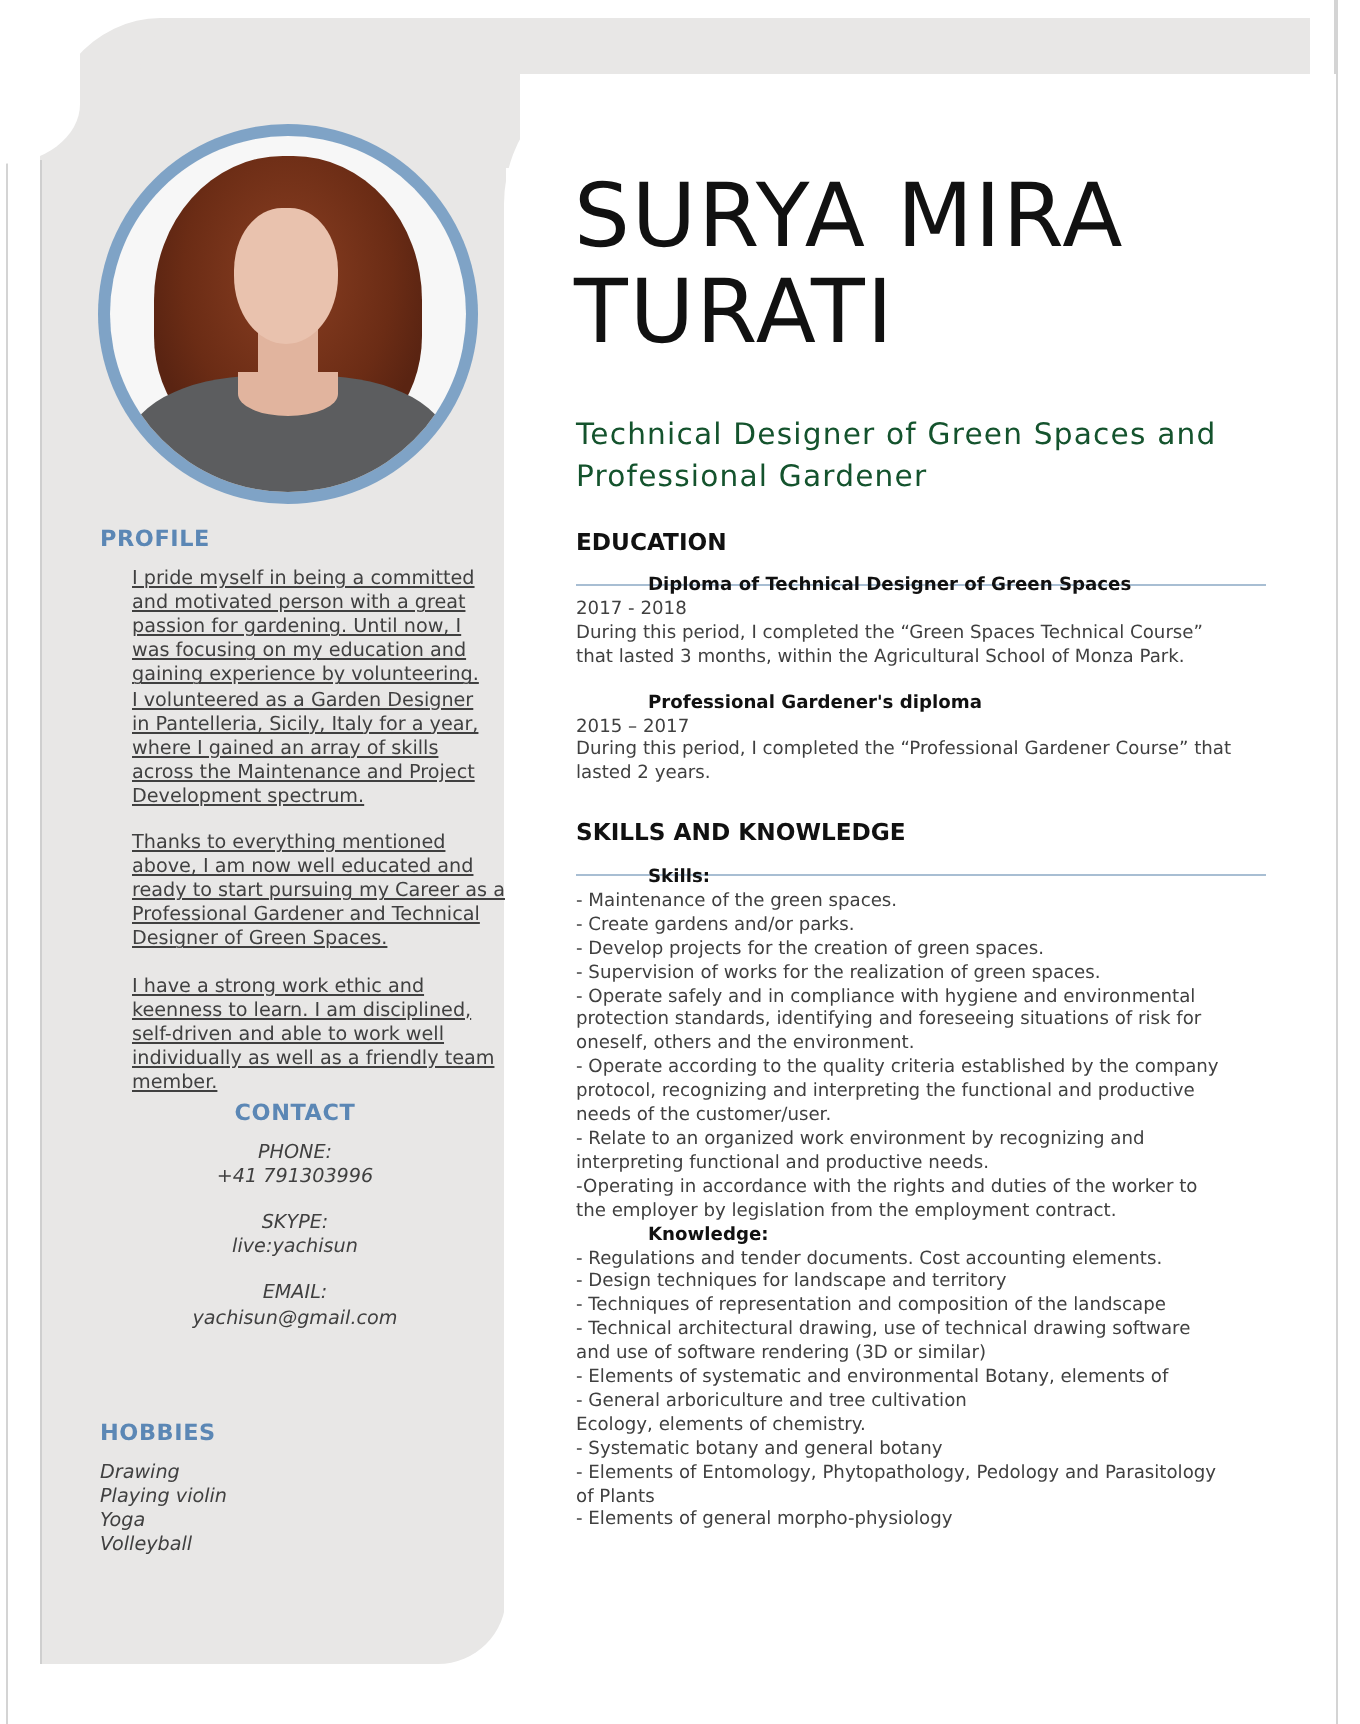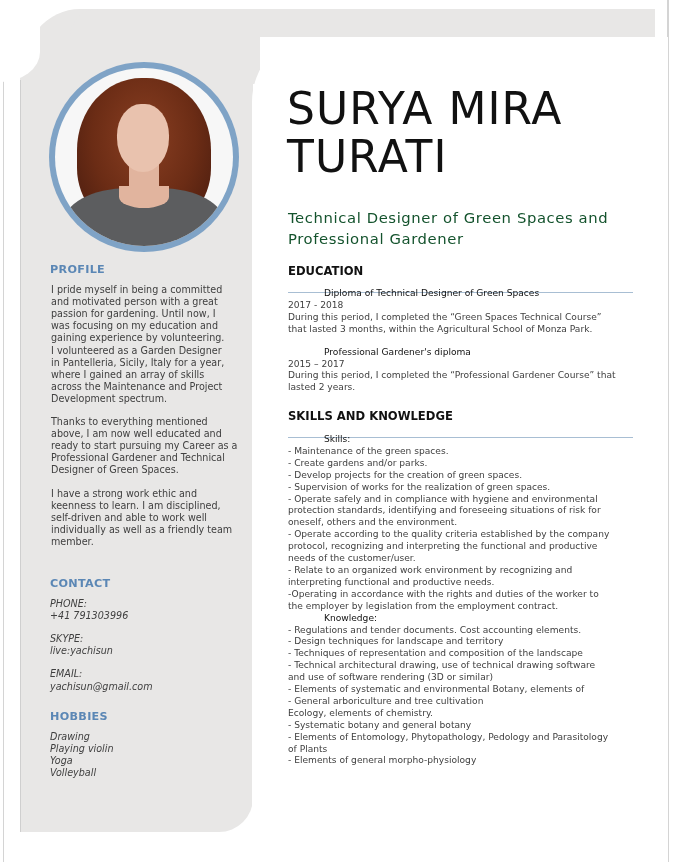--- a/index.html
+++ b/index.html
@@ -75,42 +75,42 @@
       position: absolute; left: 64px; top: 118px; width: 50px; height: 22px;
       background: #e1b49e;
       border-radius: 0 0 50% 50%;
     }
 
     
     .side { position: absolute; left: 50px; width: 195px; color: #404040; font-size: 9.6px; line-height: 12.1px; }
     .side h3 {
       margin: 0 0 8px 0; color: #5b87b5; font-size: 11.2px; font-weight: bold; letter-spacing: 0.3px;
     }
-    .side p { margin: 0 0 11px 1px; }
+    .side p { margin: 0 0 11px 16px; text-decoration: underline; }
     .contact-label { display: block; font-style: italic; }
     .contact-block { margin-bottom: 11px; }
 
     
     .name {
       position: absolute; left: 287px; top: 85px; width: 360px;
       font-size: 44px; line-height: 48px; color: #111111; font-weight: normal; letter-spacing: 1px;
       font-family: "DejaVu Sans", sans-serif;
     }
     .name span { display: block; }
     .subtitle {
       position: absolute; left: 288px; top: 207px; width: 370px;
       font-size: 14.8px; line-height: 21px; color: #14532d; letter-spacing: 0.6px;
     }
     .section-title {
       position: absolute; left: 288px; width: 345px;
       font-size: 11.6px; font-weight: bold; color: #111111;
       border-bottom: 1.5px solid #a8bed3; padding-bottom: 14px;
     }
     .main-text { position: absolute; left: 288px; width: 350px; font-size: 9.1px; line-height: 11.9px; color: #404040; }
-    .main-text .item-title { font-weight: normal; color: #111; display: block; padding-left: 36px; }
+    .main-text .item-title { font-weight: bold; color: #111; display: block; padding-left: 36px; }
     .main-text .line { display: block; }
     .main-text .gap { height: 11px; }
   </style>
 </head>
 <body>
 
 <div class="page-border-left"></div>
 <div class="page-border-right"></div>
 
 <div class="band-connector"></div>
@@ -128,21 +128,21 @@
   <div class="face"></div>
 </div>
 
 <div class="side" style="top:264px;">
   <h3>PROFILE</h3>
   <p style="width:178px;">I pride myself in being a committed and motivated person with a great passion for gardening. Until now, I was focusing on my education and gaining experience by volunteering. I volunteered as a Garden Designer in Pantelleria, Sicily, Italy for a year, where I gained an array of skills across the Maintenance and Project Development spectrum.</p>
   <p style="width:190px;">Thanks to everything mentioned above, I am now well educated and ready to start pursuing my Career as a Professional Gardener and Technical Designer of Green Spaces.</p>
   <p style="width:185px;">I have a strong work ethic and keenness to learn. I am disciplined, self-driven and able to work well individually as well as a friendly team member.</p>
 </div>
 
-<div class="side" style="top:578px;">
+<div class="side" style="top:551px;text-align:center;">
   <h3>CONTACT</h3>
   <div class="contact-block">
     <span class="contact-label">PHONE:</span>
     <span class="contact-label">+41 791303996</span>
   </div>
   <div class="contact-block">
     <span class="contact-label">SKYPE:</span>
     <span class="contact-label">live:yachisun</span>
   </div>
   <div class="contact-block">

